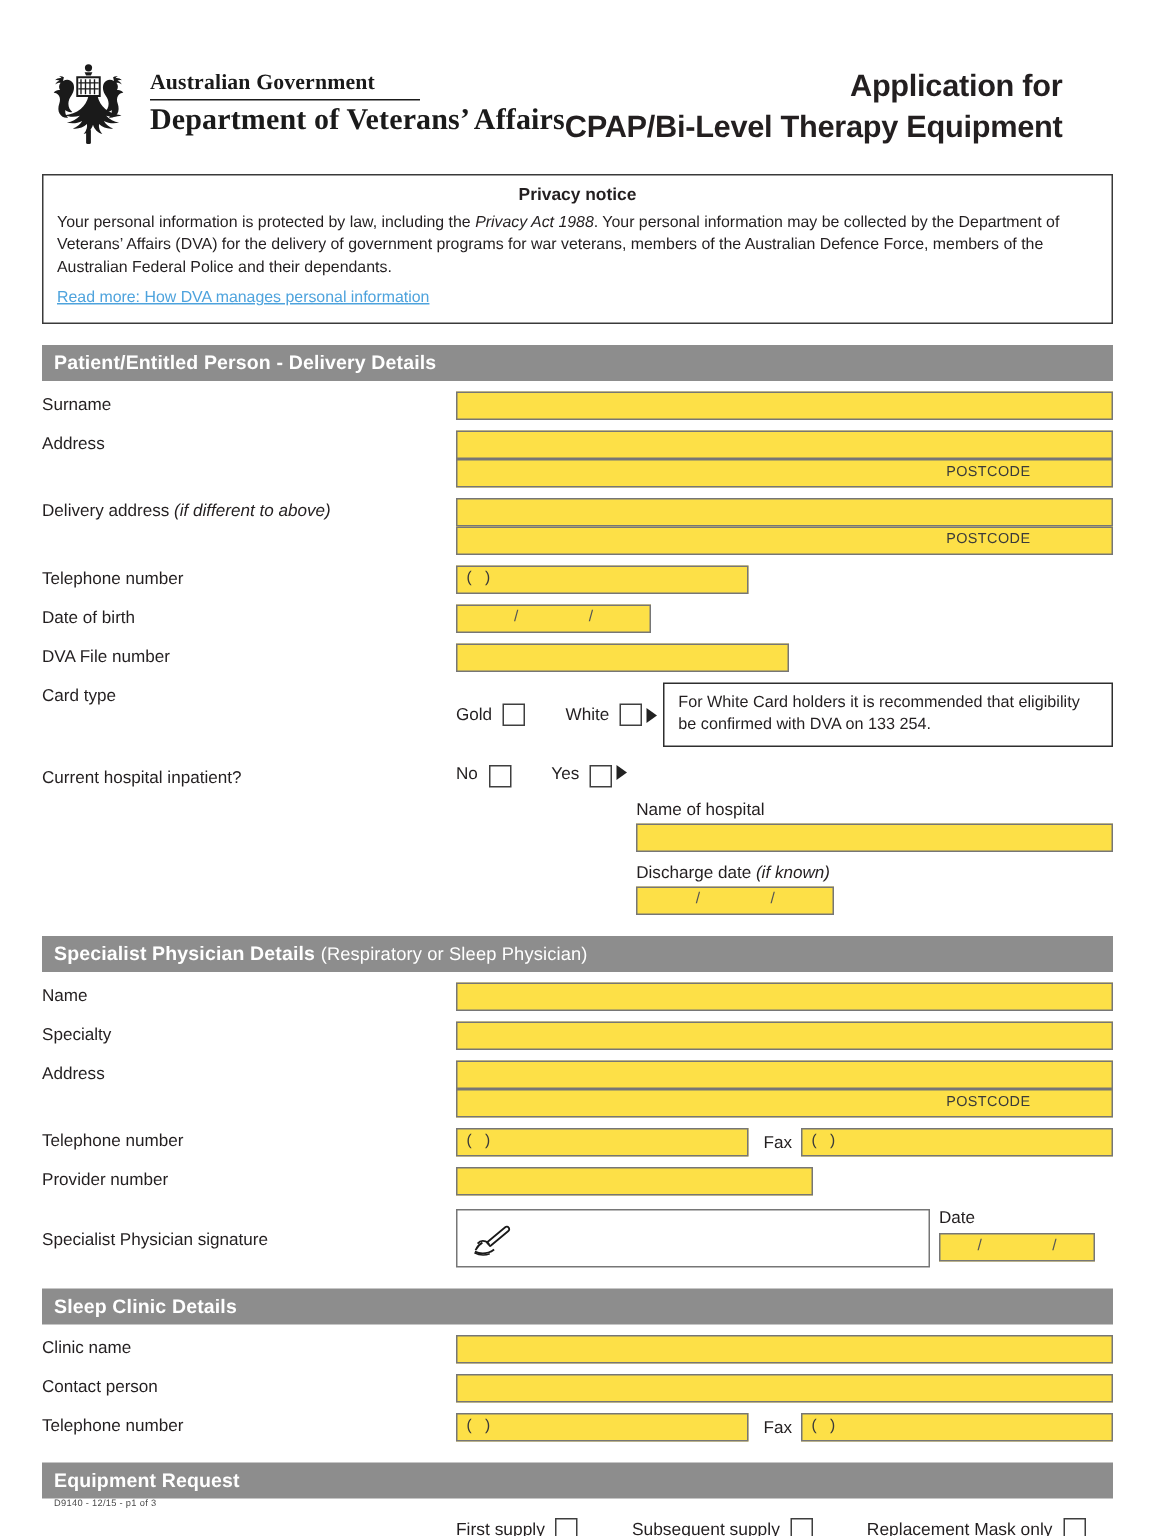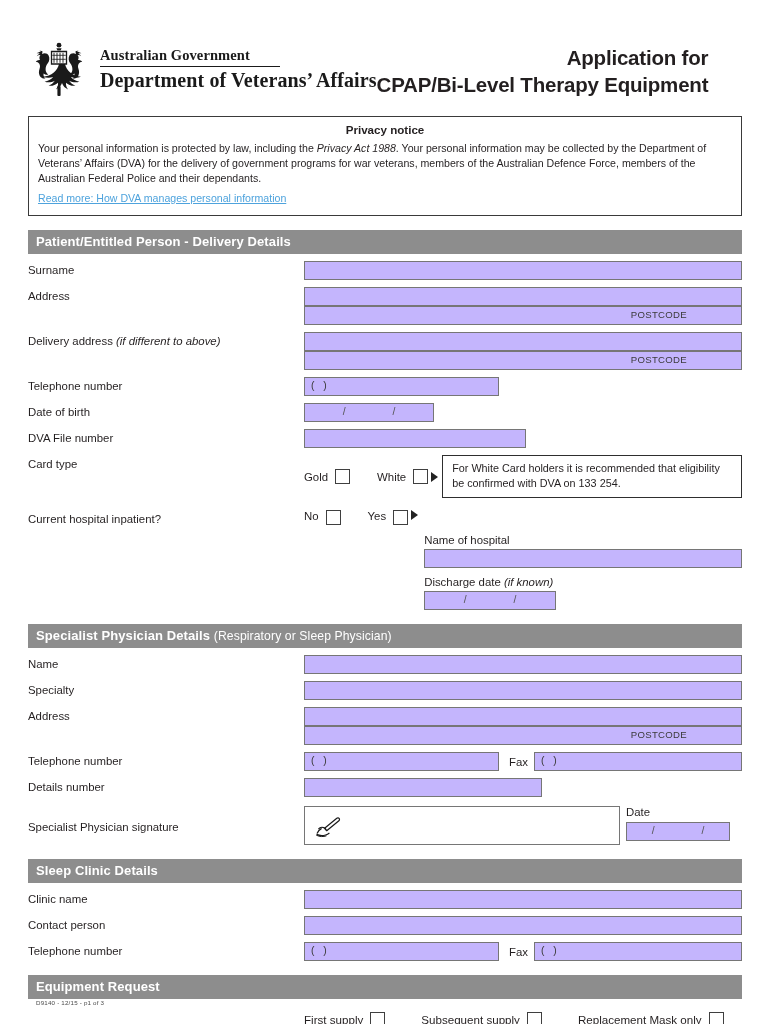--- a/index.html
+++ b/index.html
@@ -26,21 +26,21 @@
   
   .bar{background:#8d8d8d;color:#fff;font-weight:bold;font-size:13px;padding:4px 0 5px 8px;margin-top:14px;letter-spacing:.1px;}
   .bar .sub{font-weight:normal;font-size:12.2px;}
 
   
   .row{display:flex;align-items:flex-start;margin-top:7px;}
   .lab{width:276px;flex:none;font-size:11.4px;padding-top:2px;line-height:1.25;}
   .lab i{font-style:italic;}
   .fields{flex:1;min-width:0;}
 
-  .box{border:1.1px solid #767676;height:19px;box-sizing:border-box;background:#c4b5fd;position:relative;padding-left:28px;}
+  .box{border:1.1px solid #767676;height:19px;box-sizing:border-box;background:#fde047;position:relative;padding-left:28px;}
   .w-full{width:100%;}
   .w-addr2{width:100%;}
   .w-tel{width:195px;}
   .w-dob{width:130px;}
   .w-dva{width:222px;}
   .w-prov{width:238px;}
   .w-hosp{width:100%;}
   .w-disc{width:132px;}
 
   .pc{position:absolute;right:54px;top:2px;font-size:9.6px;letter-spacing:.3px;color:#3a3a3a;}
@@ -244,21 +244,21 @@
         </div>
         <span class="faxlab">Fax</span>
         <div class="box w-fax">
           <span class="brk">(          )</span>
         </div>
       </div>
     </div>
   </div>
 
   <div class="row">
-    <div class="lab">Details number</div>
+    <div class="lab">Provider number</div>
     <div class="fields">
       <div class="box w-prov"></div>
     </div>
   </div>
 
   <div class="row" style="margin-top:9px;">
     <div class="lab" style="padding-top:14px;">Specialist Physician signature</div>
     <div class="fields">
       <div class="sigwrap">
         <div class="sigbox">

